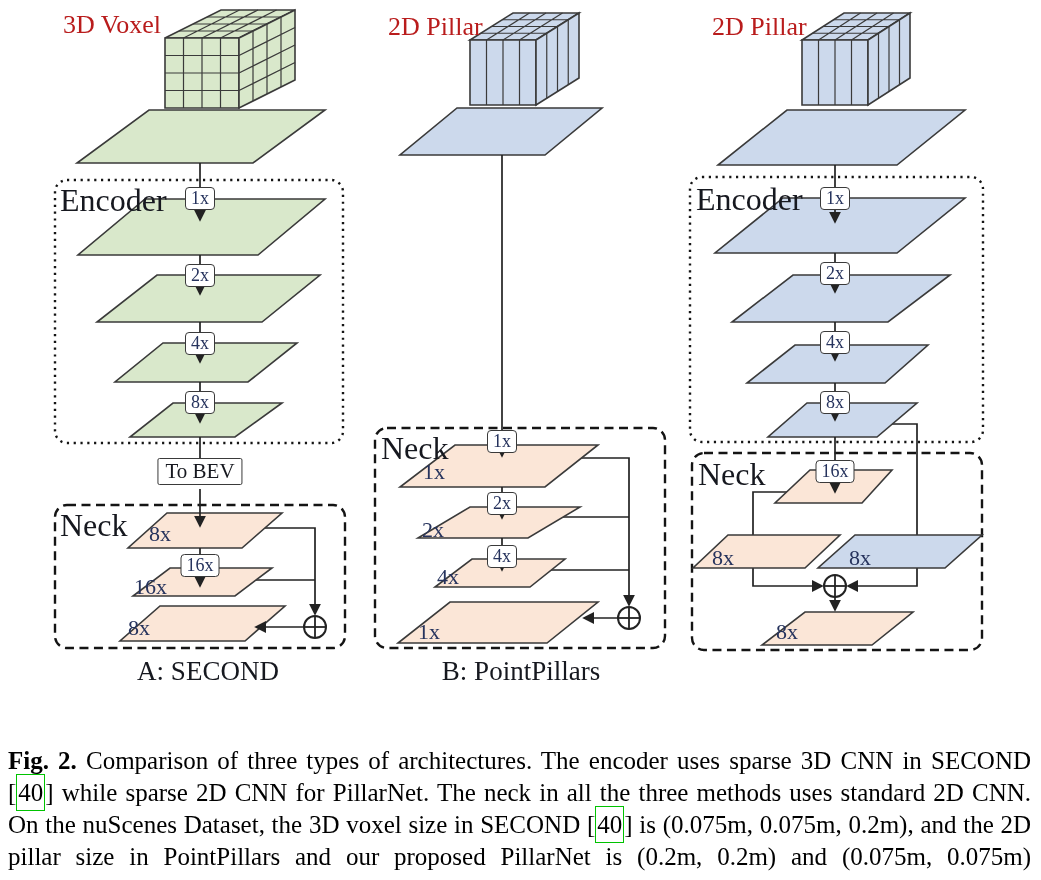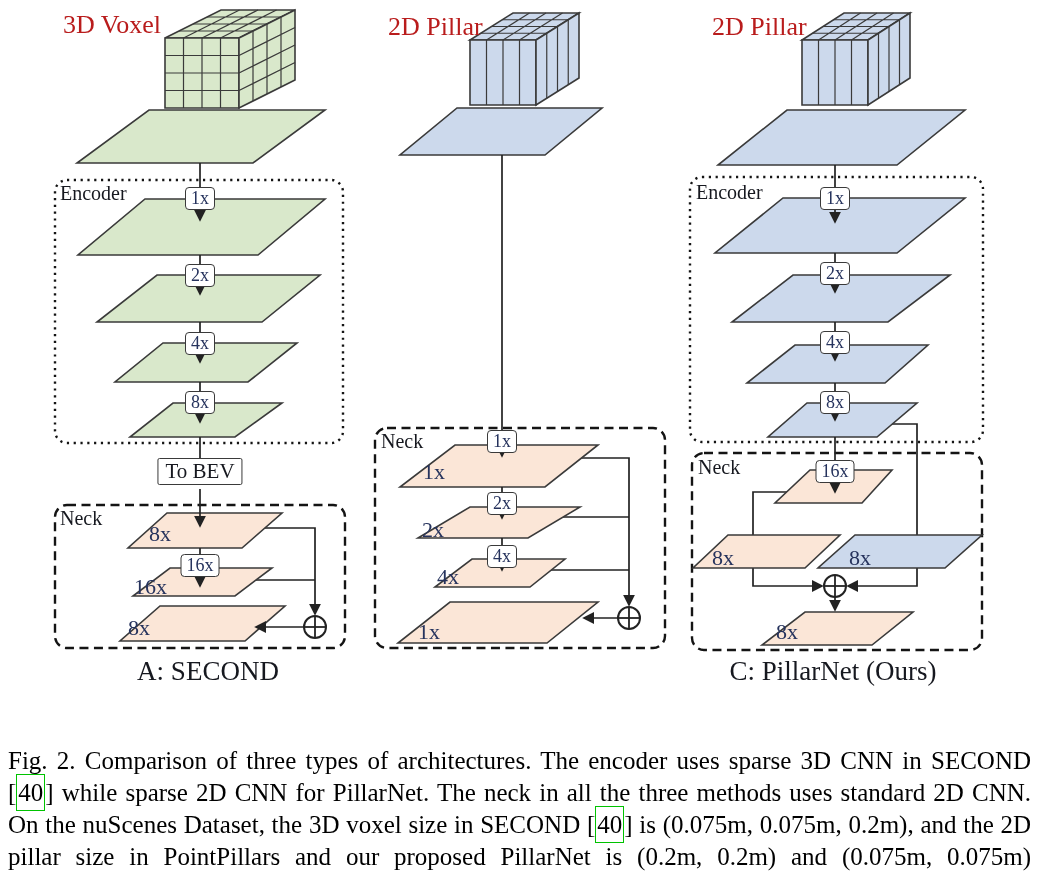--- a/index.html
+++ b/index.html
@@ -12,33 +12,33 @@
   .face-o{fill:var(--c-orange);stroke:var(--c-outline);stroke-width:1.6;}
   .grid{stroke:var(--c-outline);stroke-width:1.2;fill:none;}
   .ln{stroke:#222;stroke-width:1.7;fill:none;}
   .dot-box{fill:none;stroke:#141414;stroke-width:2.4;stroke-dasharray:2.2 4.6;}
   .dash-box{fill:none;stroke:#141414;stroke-width:2.4;stroke-dasharray:9 5.5;}
   .sum circle{fill:#fff;stroke:#222;stroke-width:2;}
   .sum line{stroke:#222;stroke-width:1.8;}
   
   .lbl{position:absolute;white-space:nowrap;}
   .top-label{font-size:26px;color:#b91c1c;}
-  .region-title{font-size:20px;color:#16181f;}
+  .region-title{font-size:32px;color:#16181f;}
   .flowbox{font-size:18px;line-height:20px;height:21px;padding:0 5px;background:#fff;
            border:1.6px solid #3a3a3a;border-radius:4px;color:#26335d;
            transform:translateX(-50%);text-align:center;}
   .tobev{font-size:21px;line-height:24px;height:25px;padding:0 7px;background:#fff;
          border:1.7px solid #3a3a3a;border-radius:2px;color:#16181f;
          transform:translateX(-50%);text-align:center;}
   .plane-label{font-size:22px;color:#26335d;}
   .col-caption{font-size:27px;color:#16181f;transform:translateX(-50%);}
   
   .fig-caption{position:absolute;left:8px;right:10px;top:720px;font-size:25px;
                line-height:32px;text-align:justify;color:#000;}
-  .fig-caption b{font-weight:normal;}
+  .fig-caption b{font-weight:bold;}
   .cite-box{border:1.6px solid var(--c-cite);padding:4px 1px;}
 </style>
 </head>
 <body>
 
 <div id="page">
 
   <svg id="diagram-svg" width="1041" height="705" viewBox="0 0 1041 705">
     <defs>
       <marker id="arr" viewBox="0 0 10 10" markerWidth="7" markerHeight="7" refX="8.5" refY="5" orient="auto">
@@ -178,29 +178,29 @@
 
   <div class="lbl top-label" style="left:388px;top:12px;">2D Pillar</div>
   <div class="lbl region-title" style="left:381px;top:430px;">Neck</div>
   <div class="lbl flowbox" style="left:502px;top:430px;">1x</div>
   <div class="lbl plane-label" style="left:423px;top:459px;">1x</div>
   <div class="lbl flowbox" style="left:502px;top:492px;">2x</div>
   <div class="lbl plane-label" style="left:422px;top:517px;">2x</div>
   <div class="lbl flowbox" style="left:502px;top:545px;">4x</div>
   <div class="lbl plane-label" style="left:437px;top:564px;">4x</div>
   <div class="lbl plane-label" style="left:418px;top:619px;">1x</div>
+  <div class="lbl col-caption" style="left:521px;top:656px;">B: PointPillars</div>
 
   <div class="lbl top-label" style="left:712px;top:12px;">2D Pillar</div>
   <div class="lbl region-title" style="left:696px;top:181px;">Encoder</div>
   <div class="lbl flowbox" style="left:835px;top:187px;">1x</div>
   <div class="lbl flowbox" style="left:835px;top:262px;">2x</div>
   <div class="lbl flowbox" style="left:835px;top:331px;">4x</div>
   <div class="lbl flowbox" style="left:835px;top:391px;">8x</div>
   <div class="lbl region-title" style="left:698px;top:456px;">Neck</div>
   <div class="lbl flowbox" style="left:835px;top:460px;">16x</div>
   <div class="lbl plane-label" style="left:712px;top:545px;">8x</div>
   <div class="lbl plane-label" style="left:849px;top:545px;">8x</div>
   <div class="lbl plane-label" style="left:776px;top:619px;">8x</div>
-  <div class="lbl col-caption" style="left:833px;top:656px;">C: PillarNet (Ours)</div>
 
   <p class="fig-caption"><b>Fig. 2.</b> <span>Comparison of three types of architectures. The encoder uses sparse 3D CNN in SECOND</span> <span><span>[</span><span class="cite-box">40</span><span>]</span></span> <span>while sparse 2D CNN for PillarNet. The neck in all the three methods uses standard 2D CNN. On the nuScenes Dataset, the 3D voxel size in SECOND</span> <span><span>[</span><span class="cite-box">40</span><span>]</span></span> <span>is (0.075m, 0.075m, 0.2m), and the 2D pillar size in PointPillars and our proposed PillarNet is (0.2m, 0.2m) and (0.075m, 0.075m) respectively.</span></p>
 
 </div>
 
 </body></html>

